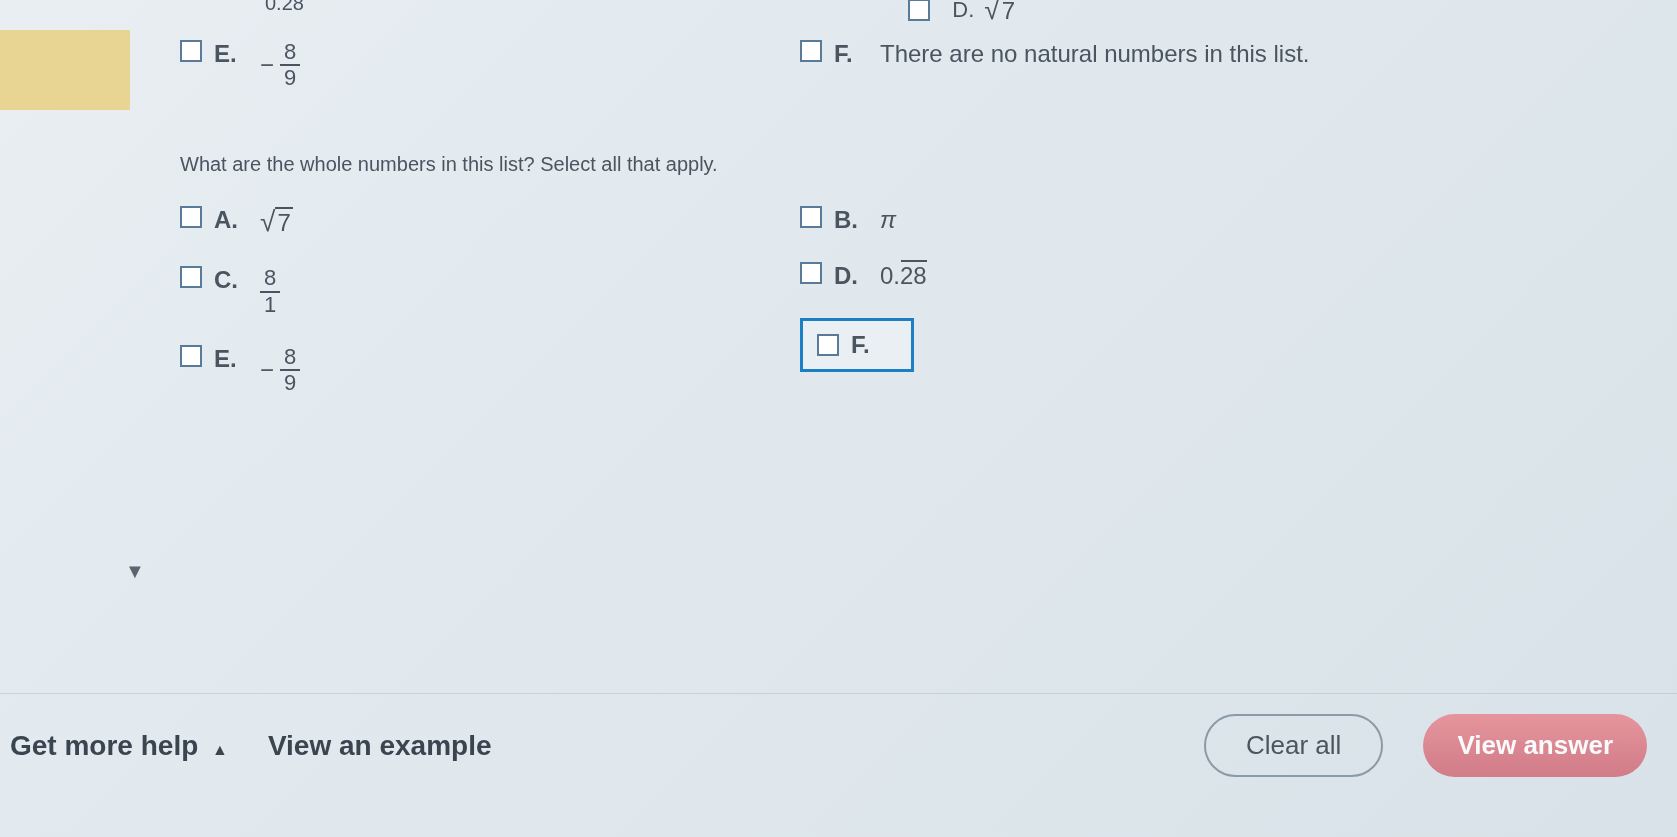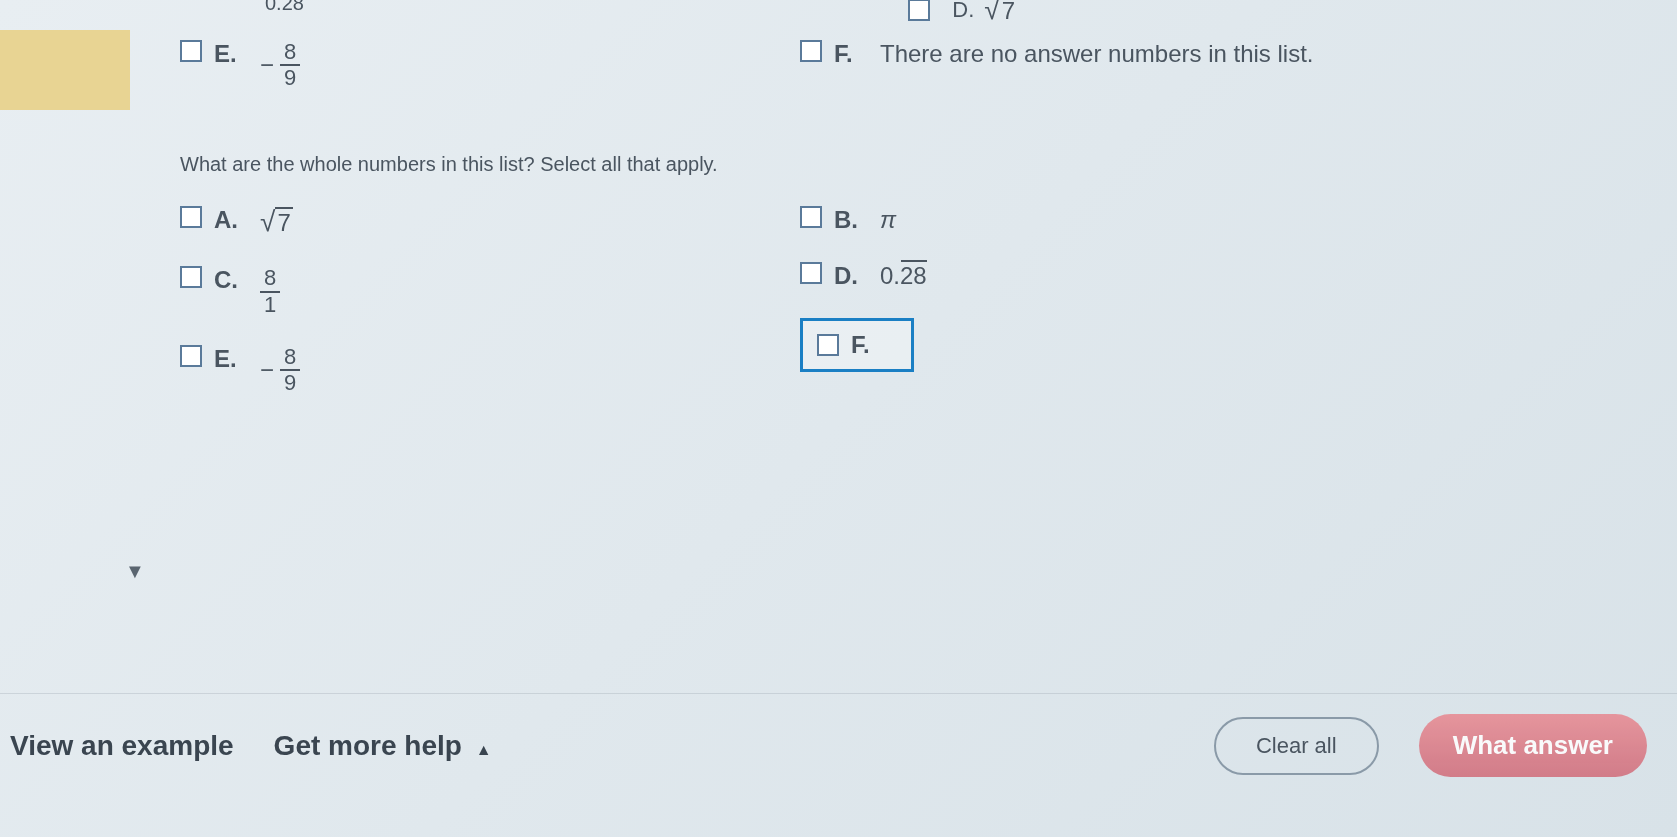--- a/index.html
+++ b/index.html
@@ -143,21 +143,21 @@
       font-size: 16px;
       margin-left: 6px;
     }
     .spacer {
       flex: 1;
     }
     .clear-btn {
       border: 2px solid #8a9aa8;
       background: transparent;
       color: #4a5560;
-      font-size: 22px;
+      font-size: 26px;
       padding: 14px 40px;
       border-radius: 40px;
       cursor: pointer;
     }
     .check-btn {
       background: linear-gradient(180deg, #e88890 0%, #d06a78 100%);
       color: #fff;
       font-size: 26px;
       font-weight: bold;
       padding: 16px 34px;
@@ -221,21 +221,21 @@
             <span class="num">8</span>
             <span class="den">9</span>
           </span>
         </span>
       </div>
     </div>
     <div class="right-col">
       <div class="option-row">
         <span class="checkbox"></span>
         <span class="option-label">F.</span>
-        <span class="option-text">There are no answer numbers in this list.</span>
+        <span class="option-text">There are no natural numbers in this list.</span>
       </div>
     </div>
   </div>
 
   <div class="question-text">What are the whole numbers in this list? Select all that apply.</div>
 
   <div class="options-grid">
     <div class="left-col">
 
       <div class="option-row">
@@ -290,21 +290,21 @@
         </div>
       </div>
     </div>
   </div>
 
 </div>
 
 <div class="nav-caret">▼</div>
 
 <div class="bottom-bar">
-  <span class="help-link">View an example</span>
   <span class="help-link">
     <span>Get more help</span>
     <span class="help-caret">▲</span>
   </span>
+  <span class="help-link">View an example</span>
   <span class="spacer"></span>
   <button class="clear-btn">Clear all</button>
-  <button class="check-btn">What answer</button>
+  <button class="check-btn">View answer</button>
 </div>
 
 </body></html>

